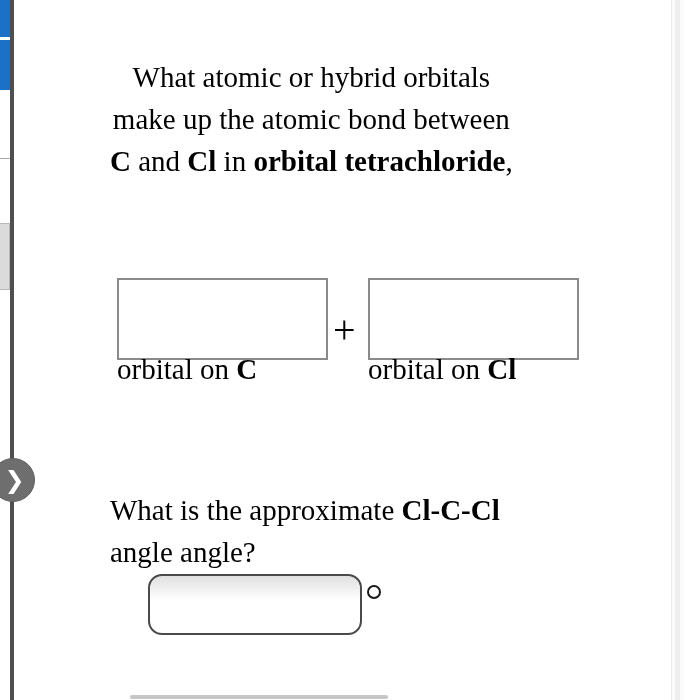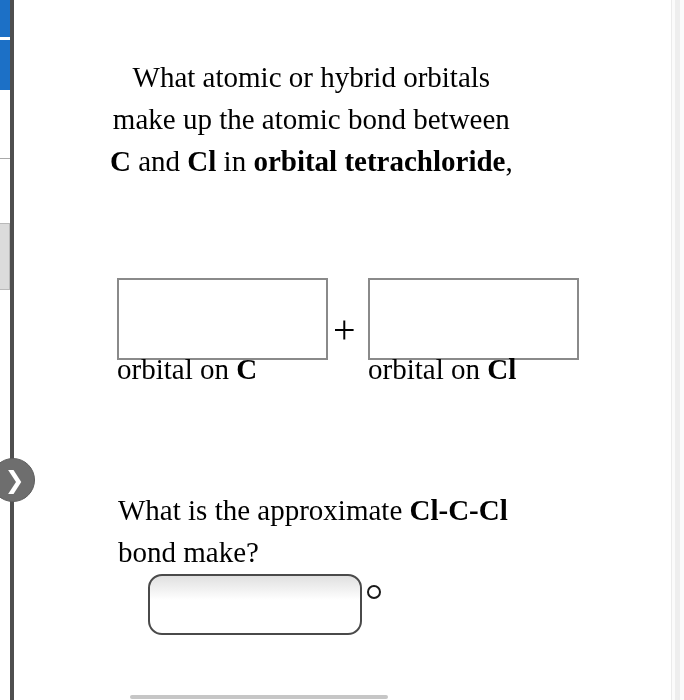--- a/index.html
+++ b/index.html
@@ -44,21 +44,21 @@
   }
   #orbital-c{left:117px;}
   #orbital-cl{left:368px;}
   .plus-sign{
     position:absolute;left:333px;top:310px;font-size:40px;line-height:1;color:#000;
   }
   .orbital-label{position:absolute;top:348px;font-size:29px;line-height:42px;white-space:nowrap;}
   #label-c{left:117px;}
   #label-cl{left:368px;}
   
-  #question2{position:absolute;left:110px;top:489px;margin-left:8px;}
+  #question2{position:absolute;left:110px;top:489px;}
   .angle-input{
     position:absolute;left:148px;top:574px;width:214px;height:61px;box-sizing:border-box;
     border:2px solid #4a4a4a;border-radius:14px;outline:none;
     background:linear-gradient(to bottom,#e0e0e0 0%,#ffffff 42%);
     font-family:"Liberation Serif",serif;font-size:26px;padding:4px 12px;
   }
   .degree-ring{
     position:absolute;left:367px;top:585px;width:10px;height:10px;
     border:2px solid #1a1a1a;border-radius:50%;
   }
@@ -90,21 +90,21 @@
 
 <input id="orbital-c" class="orbital-box" type="text" value="" style="">
 <div class="plus-sign">+</div>
 <input id="orbital-cl" class="orbital-box" type="text" value="" style="">
 
 <div id="label-c" class="orbital-label"><span>orbital on </span><span class="b">C</span></div>
 <div id="label-cl" class="orbital-label"><span>orbital on </span><span class="b">Cl</span></div>
 
 <div id="question2">
   <div class="q-line"><span>What is the approximate </span><span class="b">Cl-C-Cl</span></div>
-  <div class="q-line">bond make?</div>
+  <div class="q-line">angle angle?</div>
 </div>
 
 <input class="angle-input" type="text" value="" style="">
 <div class="degree-ring"></div>
 
 <div class="bottom-bar"></div>
 
 <div class="right-strip">
   <div class="right-strip-thumb"></div>
 </div>

